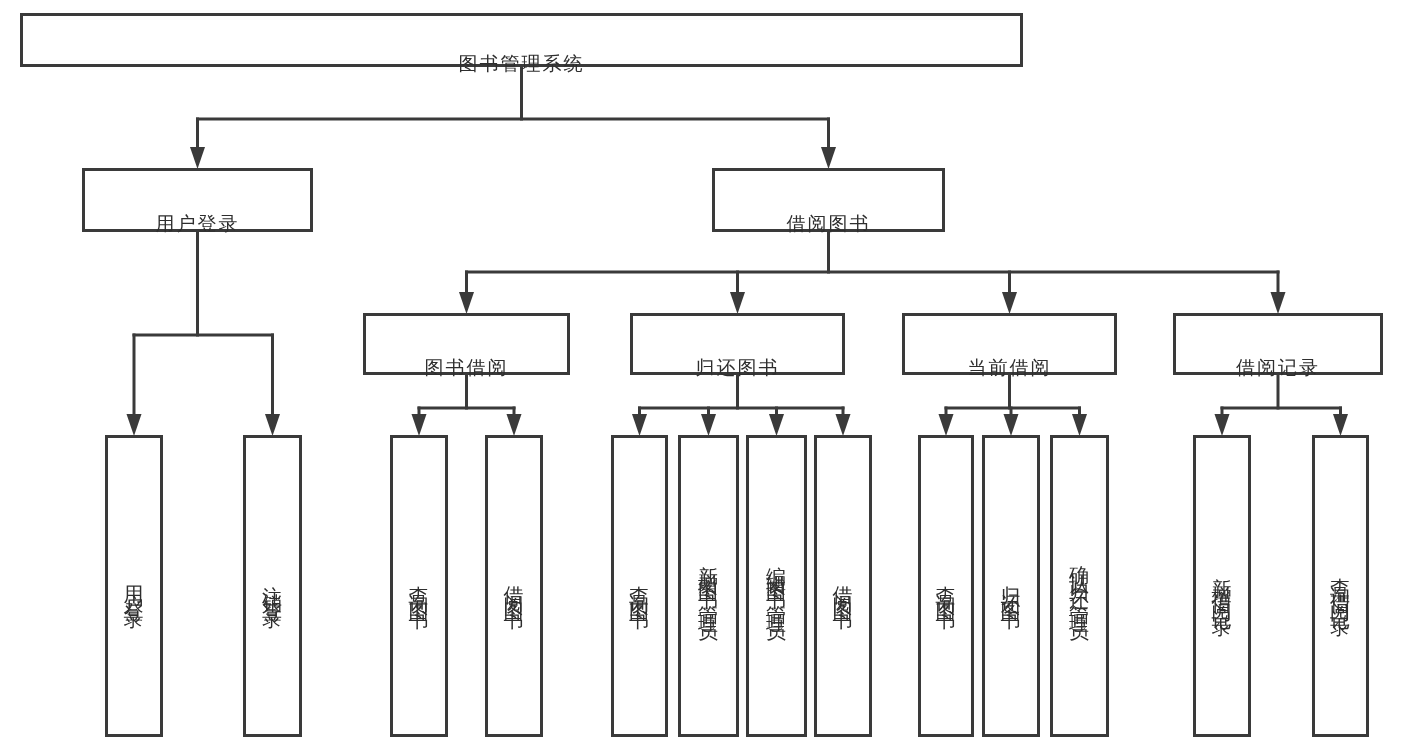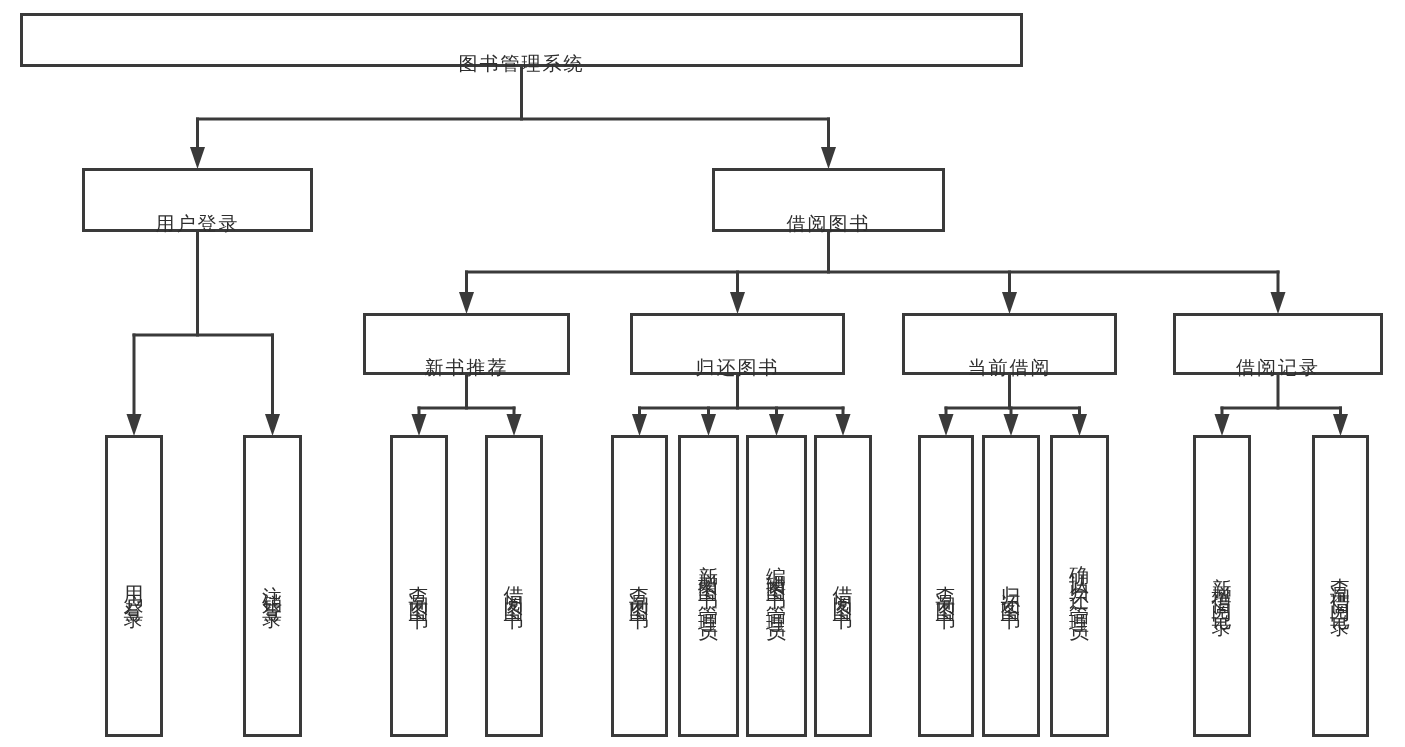--- a/index.html
+++ b/index.html
@@ -105,21 +105,21 @@
       <div class="node h" style="left: 20px; top: 13px; width: 1003px; height: 54px;">
         <span class="lbl">图书管理系统</span>
       </div>
       <div class="node h" style="left: 82px; top: 168px; width: 231px; height: 64px;">
         <span class="lbl">用户登录</span>
       </div>
       <div class="node h" style="left: 712px; top: 168px; width: 233px; height: 64px;">
         <span class="lbl">借阅图书</span>
       </div>
       <div class="node h" style="left: 363px; top: 313px; width: 207px; height: 62px;">
-        <span class="lbl">新书推荐</span>
+        <span class="lbl">图书借阅</span>
       </div>
       <div class="node h" style="left: 630px; top: 313px; width: 215px; height: 62px;">
         <span class="lbl">归还图书</span>
       </div>
       <div class="node h" style="left: 902px; top: 313px; width: 215px; height: 62px; align-items: center;">
         <span class="lbl">当前借阅</span>
       </div>
       <div class="node h" style="left: 1173px; top: 313px; width: 210px; height: 62px;">
         <span class="lbl">借阅记录</span>
       </div>

